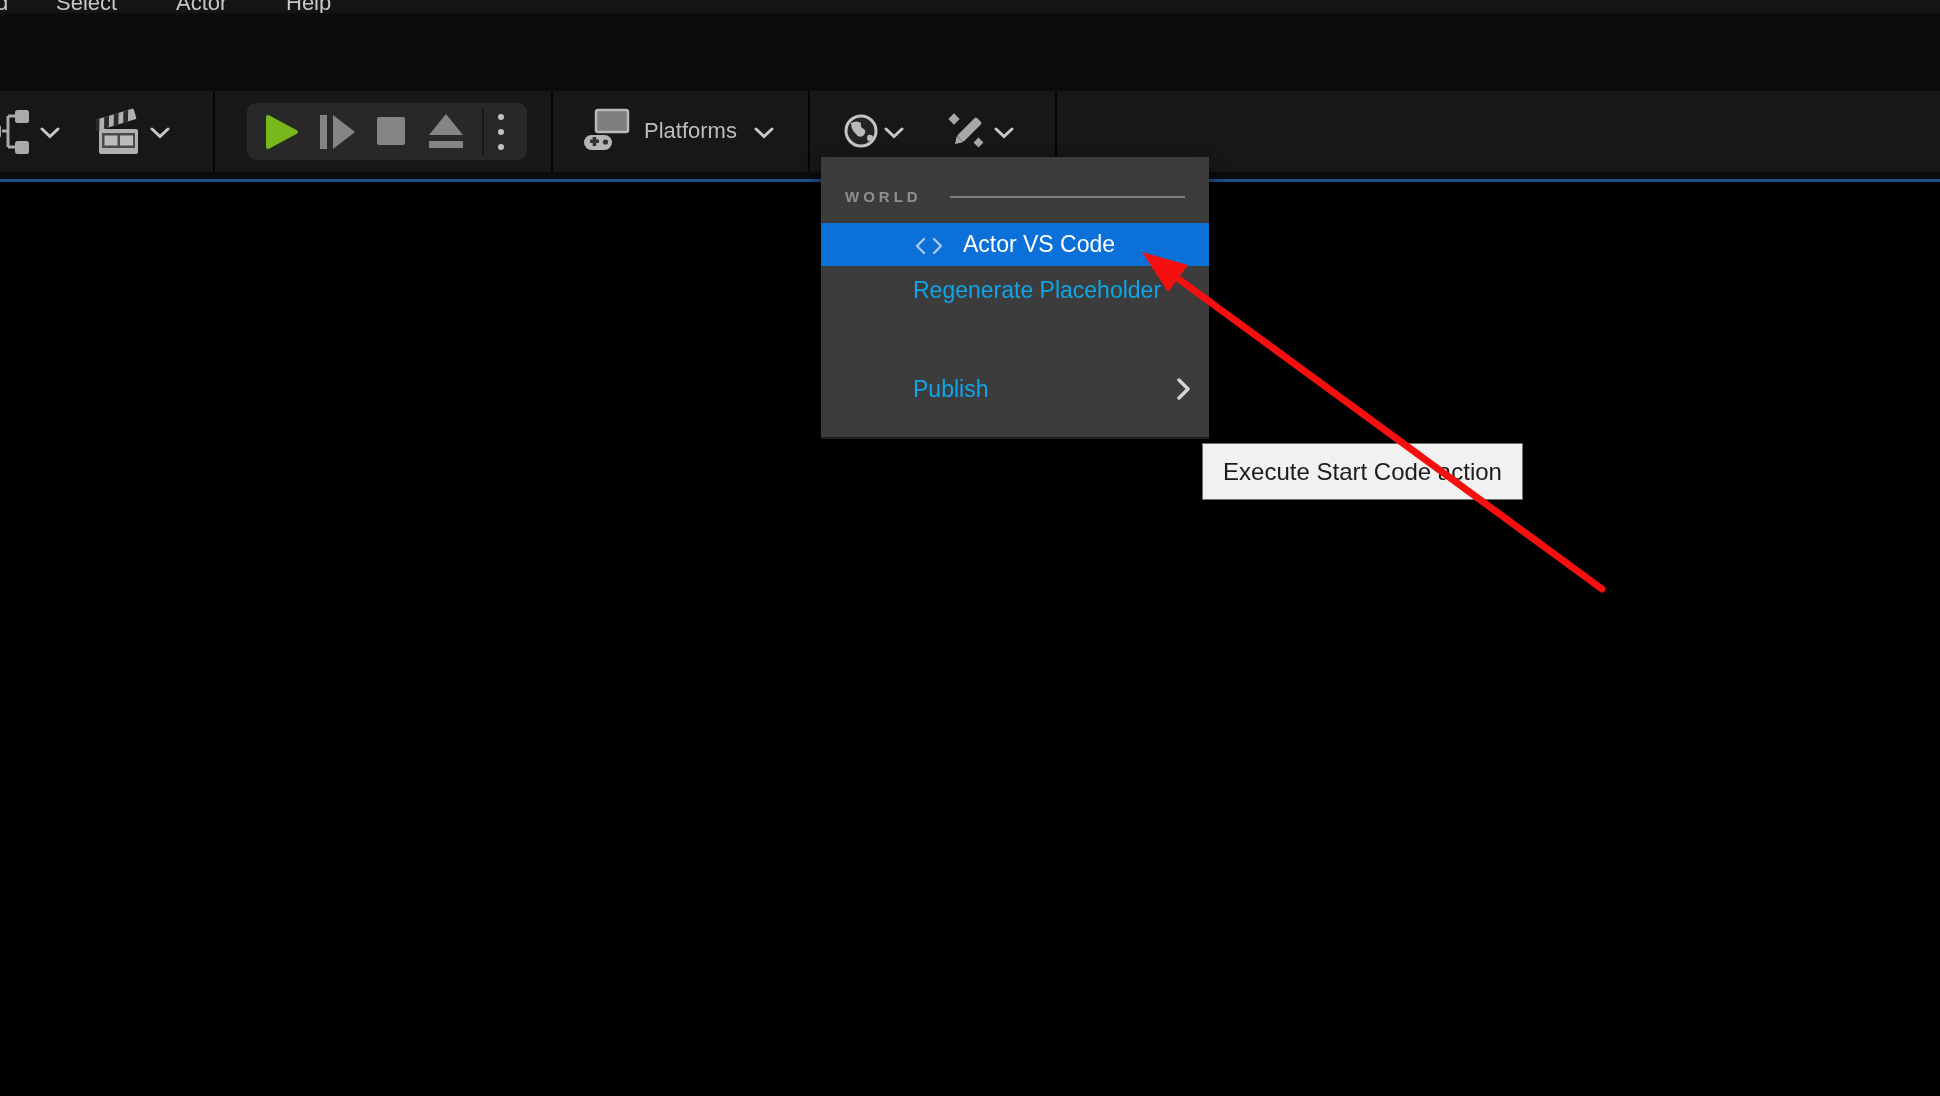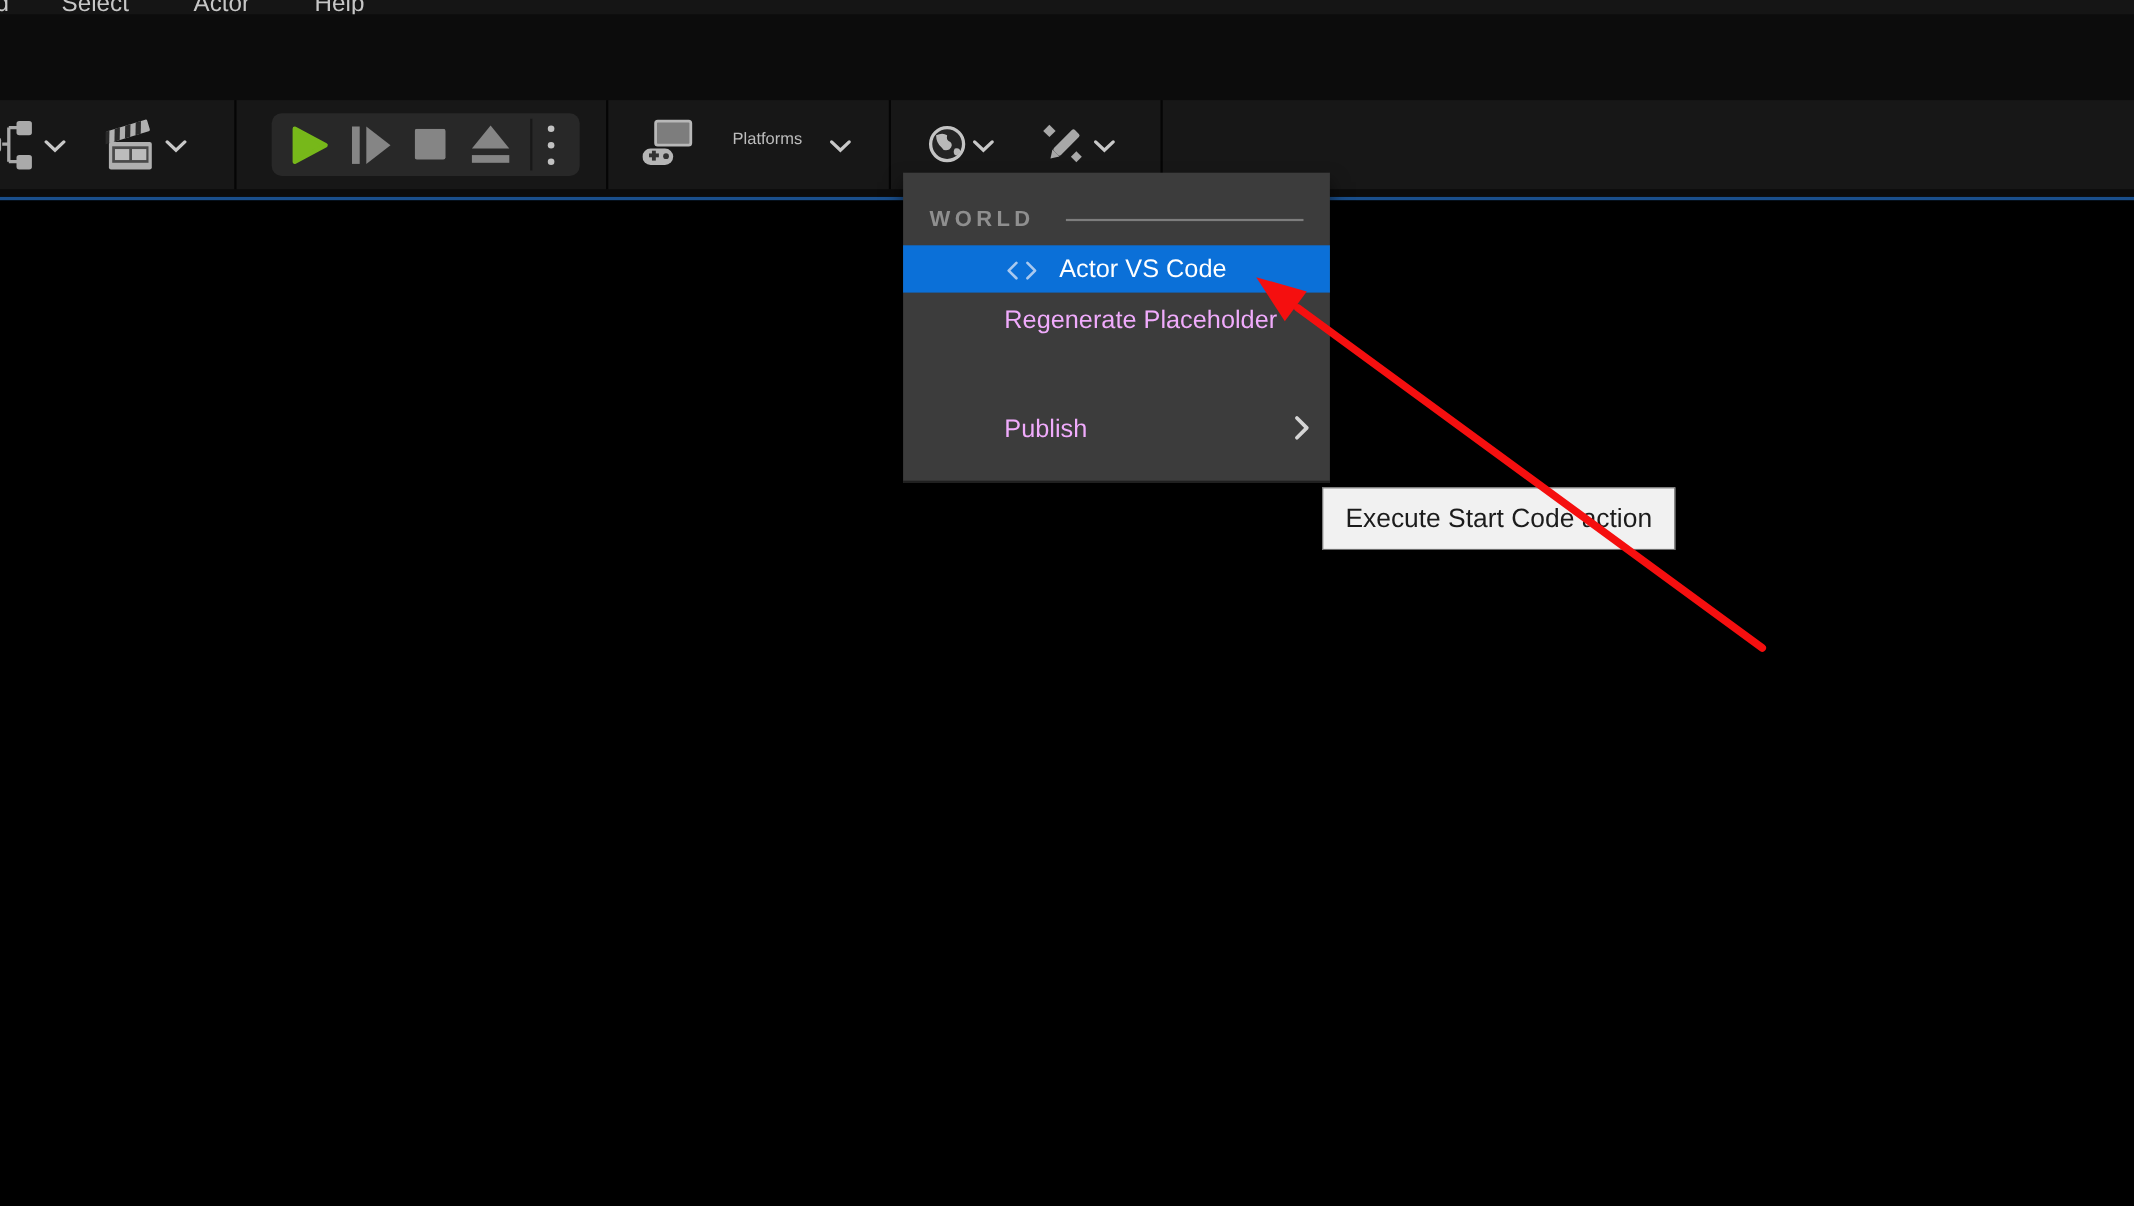--- a/index.html
+++ b/index.html
@@ -15,23 +15,23 @@
   .chev{position:absolute;top:36px;}
   
   #play-panel{position:absolute;left:247px;top:12px;width:280px;height:57px;background:#282828;border-radius:9px;}
   #play-panel .pp-divider{position:absolute;left:235px;top:5px;bottom:5px;width:2px;background:#181818;}
   
   #viewport-line{top:179px;left:0;width:1940px;height:3px;background:#1a4f8c;z-index:2;}
   
   #world-menu{left:821px;top:157px;width:388px;height:280px;background:#3c3c3c;z-index:5;
     box-shadow:0 8px 16px rgba(0,0,0,.6);border-bottom:2px solid #1f1f1f;}
   #world-header{position:absolute;left:24px;right:24px;top:31px;display:flex;align-items:center;}
-  #world-header .hdr-label{font-size:20px;font-weight:bold;letter-spacing:4px;color:#8f8f8f;}
+  #world-header .hdr-label{font-size:15px;font-weight:bold;letter-spacing:4px;color:#8f8f8f;}
   #world-header .hdr-line{flex:1;height:2px;background:#7d7d7d;margin-left:28px;}
-  .menu-row{position:absolute;left:0;width:388px;display:flex;align-items:center;color:#f0abfc;font-size:23px;}
+  .menu-row{position:absolute;left:0;width:388px;display:flex;align-items:center;color:#0ea5e9;font-size:23px;}
   .row-highlight{background:#0b70d8;color:#ffffff;justify-content:center;}
   .row-highlight .code-glyph{margin-right:20px;margin-top:3px;}
   .row-plain{padding-left:92px;box-sizing:border-box;}
   .mi-checkbox{position:absolute;left:28px;width:32px;height:32px;background:#232323;
     border:2px solid #191919;border-radius:5px;}
   .submenu-chev{position:absolute;right:18px;top:50%;transform:translateY(-50%);}
   
   #tooltip{left:1202px;top:443px;width:321px;height:57px;background:#f1f1f1;border:1px solid #6e6e6e;
     box-sizing:border-box;display:flex;align-items:center;justify-content:center;z-index:6;
     color:#1c1c1c;font-size:24px;}
@@ -106,21 +106,21 @@
 
   <div class="tb-divider" style="left:551px"></div>
 
   <svg class="abs" style="left:584px;top:17px" width="46" height="48" viewBox="0 0 46 48">
     <rect x="12" y="2" width="32" height="22" rx="2" fill="#7d7d7d" stroke="#b8b8b8" stroke-width="2.5"></rect>
     <rect x="0" y="27" width="28" height="15" rx="7.5" fill="#b5b5b5"></rect>
     <rect x="6" y="31.5" width="9" height="3.5" fill="#333333"></rect>
     <rect x="8.7" y="29" width="3.5" height="9" fill="#333333"></rect>
     <circle cx="21.5" cy="34" r="2.6" fill="#333333"></circle>
   </svg>
-  <span class="abs" style="left:666px;top:27px;font-size:15px;color:#bdbdbd">Platforms</span>
+  <span class="abs" style="left:644px;top:27px;font-size:22px;color:#bdbdbd">Platforms</span>
   <svg class="chev" style="left:754px" width="20" height="12" viewBox="0 0 20 12">
     <polyline points="2,2 10,9.5 18,2" stroke="#c8c8c8" stroke-width="3" fill="none" stroke-linecap="round"></polyline>
   </svg>
 
   <div class="tb-divider" style="left:808px"></div>
 
   <svg class="abs" style="left:843px;top:22px" width="36" height="36" viewBox="0 0 36 36">
     <circle cx="18" cy="18" r="15" fill="#242424" stroke="#c4c4c4" stroke-width="3"></circle>
     <path d="M8 10 q6 -3 10 0 q-1 5 3 6 q3 3 -1 7 q-5 2 -7 -2 q-5 -4 -5 -11 Z" fill="#b9b9b9"></path>
     <path d="M25 22 q5 -1 5 3 q-2 4 -5 3 q-2 -3 0 -6 Z" fill="#b9b9b9"></path>

